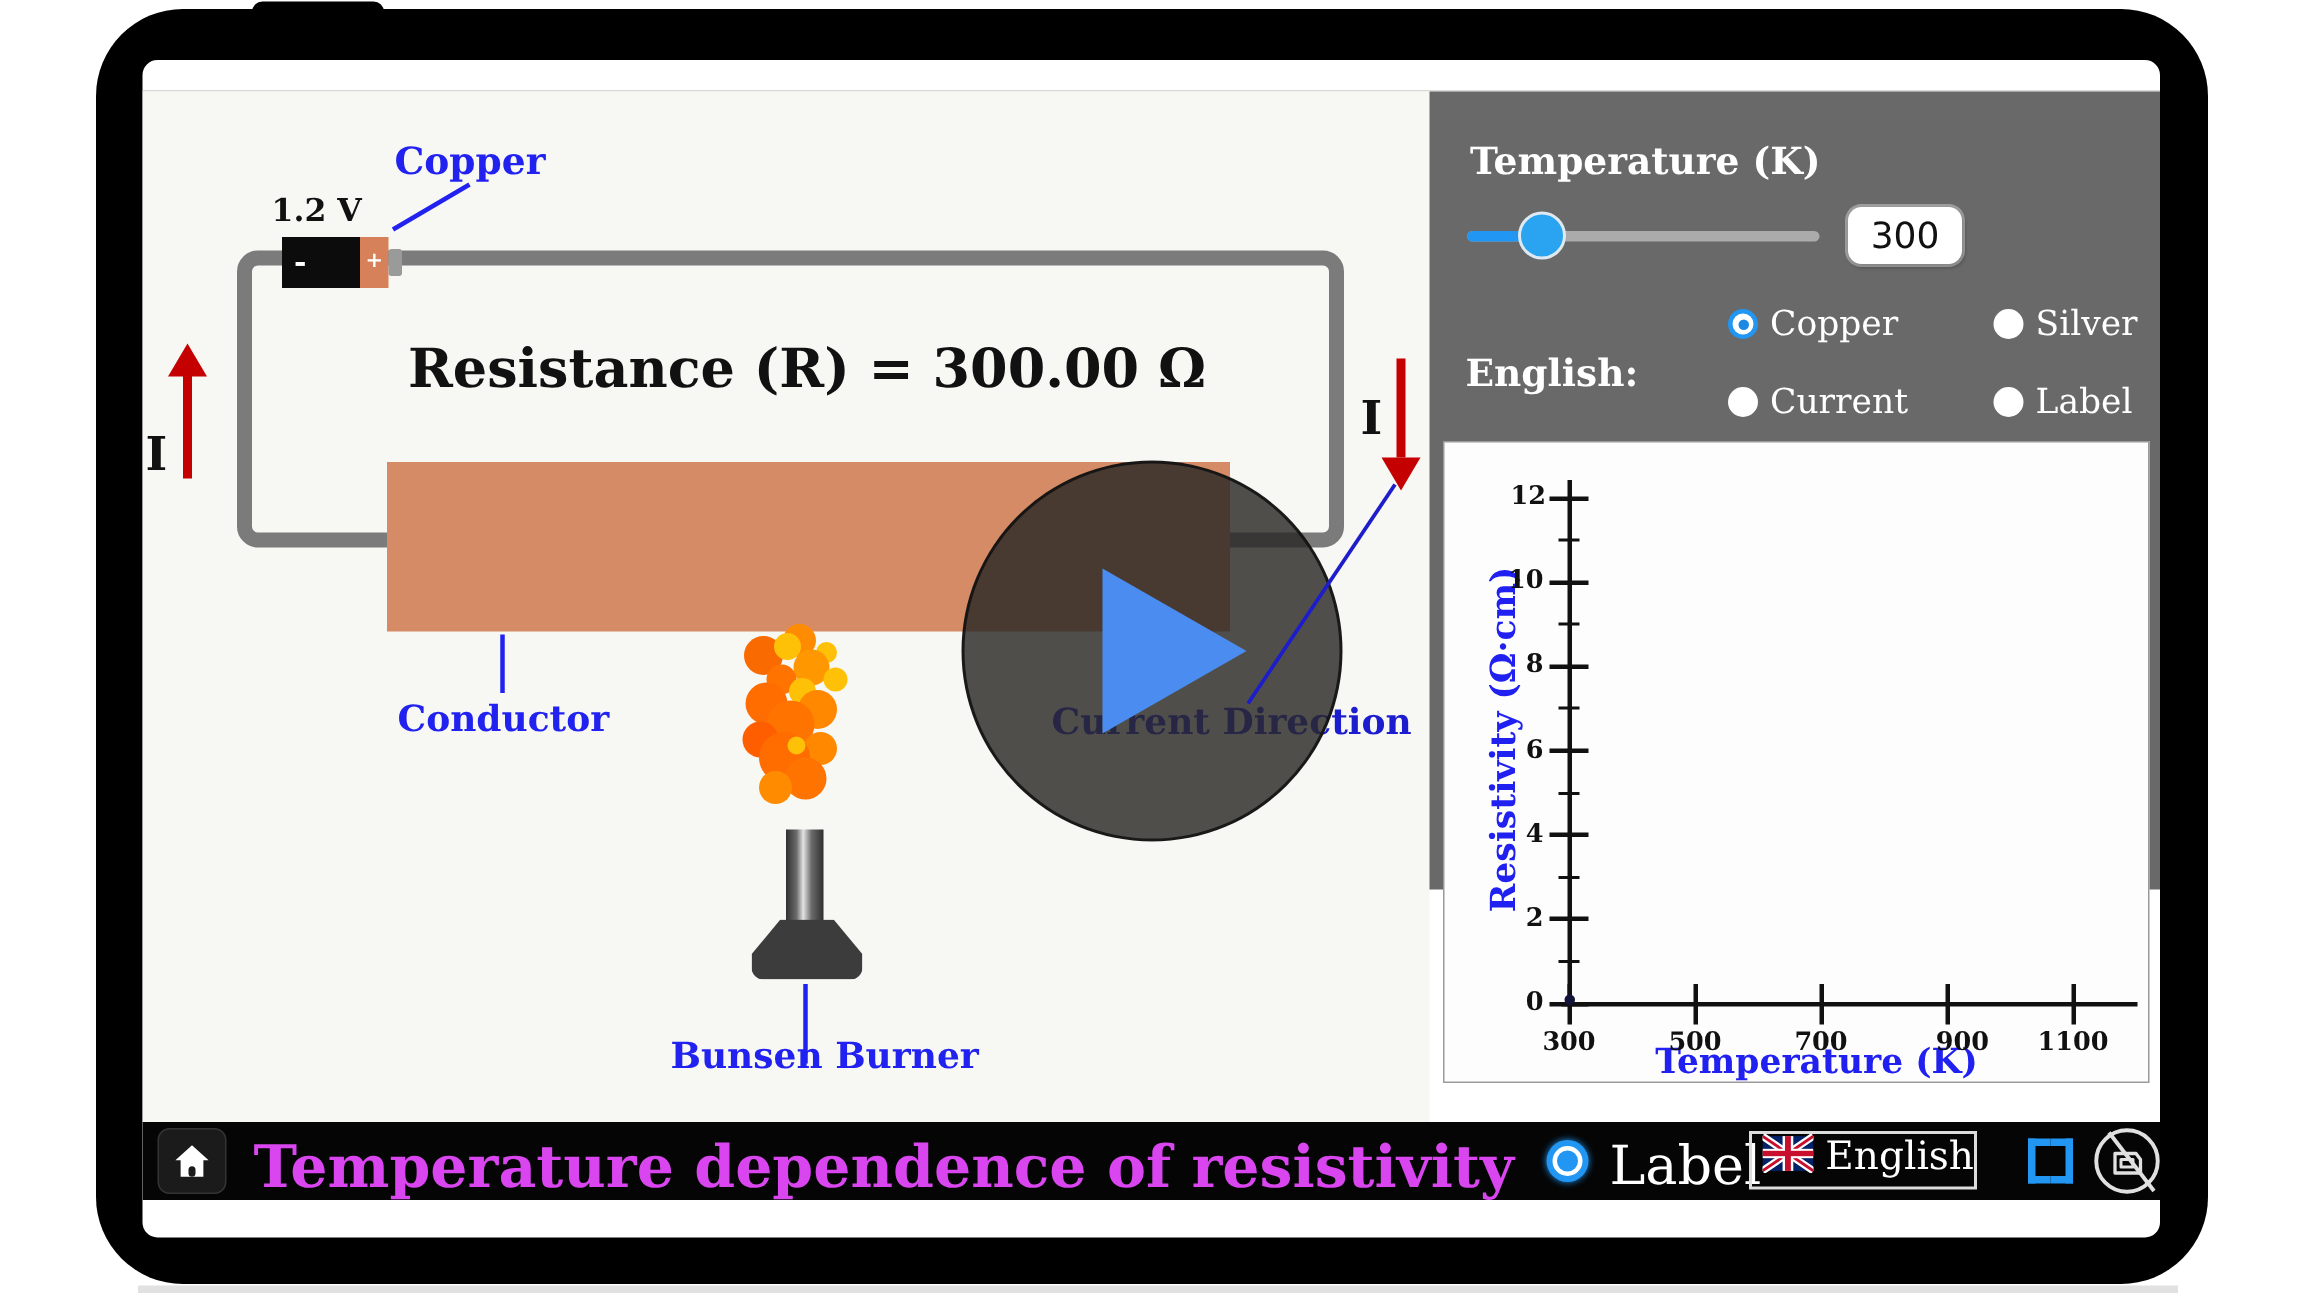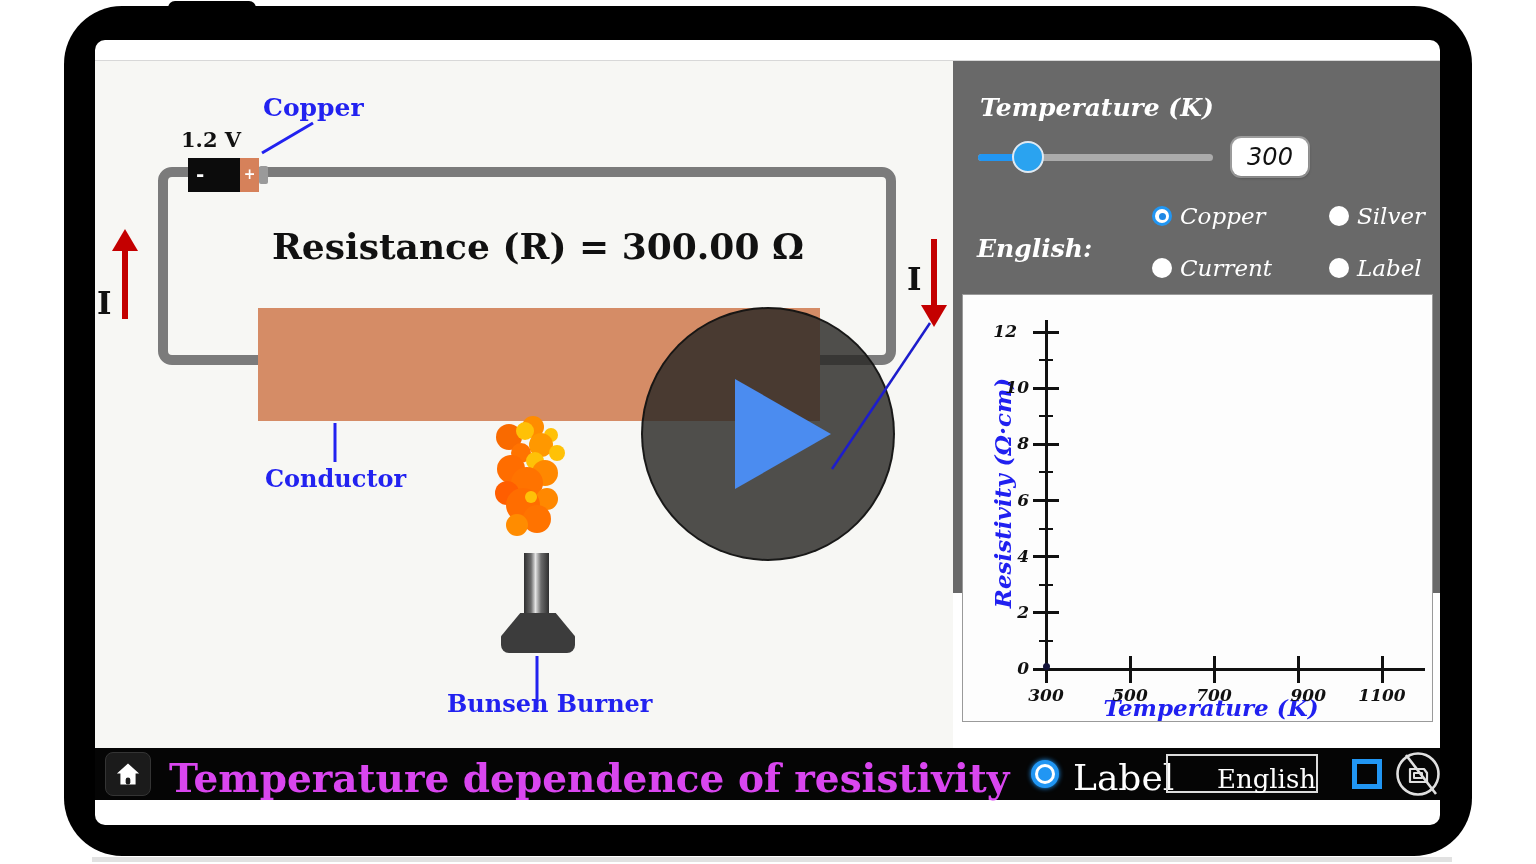--- a/index.html
+++ b/index.html
@@ -33,21 +33,21 @@
   .burner-neck{position:absolute;left:429px;top:492px;width:25px;height:62px;
      background:linear-gradient(90deg,#2f2f2f 0%,#6b6b6b 28%,#e3e3e3 46%,#6b6b6b 68%,#2f2f2f 100%);}
   .burner-base{position:absolute;left:406px;top:552px;width:74px;height:40px;background:#3c3c3c;border-radius:0 0 8px 8px;
      clip-path:polygon(26% 0,74% 0,100% 58%,100% 100%,0 100%,0 58%);}
   .overlay-circle{position:absolute;left:546px;top:246px;width:254px;height:254px;border-radius:50%;
      background:rgba(42,40,38,0.82);border:2px solid rgba(15,15,15,0.85);box-sizing:border-box;}
   .play-tri{position:absolute;left:640px;top:318px;width:0;height:0;
      border-top:55px solid transparent;border-bottom:55px solid transparent;border-left:96px solid #4b8cf0;}
 
   
-  .panel{position:absolute;left:858px;top:21px;width:487px;height:532px;background:#696969;color:#fff;font-style:italic;}
+  .panel{position:absolute;left:858px;top:21px;width:487px;height:532px;background:#696969;color:#fff;}
   .panel-heading{position:absolute;font-size:25px;font-weight:bold;color:#fff;white-space:nowrap;}
   .slider-track{position:absolute;left:25px;top:93px;width:235px;height:7px;background:#ababab;border-radius:4px;}
   .slider-fill{position:absolute;left:25px;top:93px;width:50px;height:7px;background:#2196f3;border-radius:4px;}
   .slider-handle{position:absolute;left:59px;top:80px;width:32px;height:32px;border-radius:50%;background:#2aa3f0;border:2px solid #dfe9f2;box-sizing:border-box;}
   .value-box{position:absolute;left:279px;top:77px;width:76px;height:38px;background:#fff;border-radius:9px;
      color:#111;font-family:"DejaVu Sans","Liberation Sans",sans-serif;font-size:24px;line-height:38px;text-align:center;
      box-shadow:0 0 0 2px rgba(255,255,255,.35), 1px 2px 3px rgba(0,0,0,.35);}
   .radio{position:absolute;width:20px;height:20px;border-radius:50%;background:#fff;}
   .radio.selected{background:#2196f3;}
   .radio.selected::after{content:"";position:absolute;left:3px;top:3px;width:14px;height:14px;border-radius:50%;background:#fff;}
@@ -67,21 +67,21 @@
   
   .bar{position:absolute;left:0;top:708px;width:1345px;height:52px;background:#050505;}
   .home-btn{position:absolute;left:10px;top:4px;width:46px;height:44px;background:#1b1b1b;border:1px solid #343434;border-radius:8px;
      display:flex;align-items:center;justify-content:center;box-sizing:border-box;}
   .bar-title{position:absolute;left:74px;top:7px;font-size:39px;font-weight:bold;color:#d946ef;white-space:nowrap;}
   .lbl-toggle{position:absolute;left:936px;top:12px;width:28px;height:28px;border-radius:50%;background:#2196f3;box-shadow:0 0 5px #2196f3;}
   .lbl-toggle::after{content:"";position:absolute;left:4px;top:4px;width:20px;height:20px;border-radius:50%;background:#fff;}
   .lbl-toggle::before{content:"";position:absolute;left:7px;top:7px;width:14px;height:14px;border-radius:50%;background:#2196f3;z-index:1;}
   .bar-label{position:absolute;left:978px;top:9px;font-size:36px;color:#fff;}
   .lang-box{position:absolute;left:1071px;top:6px;width:152px;height:39px;border:2px solid #dcdcdc;box-sizing:border-box;
-     display:flex;align-items:flex-end;gap:8px;padding-left:7px;flex-direction:column;}
+     display:flex;align-items:flex-start;gap:8px;padding-left:7px;}
   .lang-text{font-size:26px;color:#fff;}
   .fs-icon{position:absolute;left:1257px;top:11px;width:30px;height:30px;}
   .fs-icon span{position:absolute;width:10px;height:10px;}
   .fs-tl{left:0;top:0;border-left:5px solid #2196f3;border-top:5px solid #2196f3;}
   .fs-tr{right:0;top:0;border-right:5px solid #2196f3;border-top:5px solid #2196f3;}
   .fs-bl{left:0;bottom:0;border-left:5px solid #2196f3;border-bottom:5px solid #2196f3;}
   .fs-br{right:0;bottom:0;border-right:5px solid #2196f3;border-bottom:5px solid #2196f3;}
   .nc-icon{position:absolute;left:1299px;top:2px;width:48px;height:48px;}
   svg{display:block;}
 </style>
@@ -137,20 +137,21 @@
       <div class="cur-sym" style="left:2px;top:224px;">I</div>
       <div class="arrow-head-up" style="left:17px;top:168px;"></div>
       <div class="arrow-line" style="left:27px;top:188px;height:70px;"></div>
 
       <div class="cur-sym" style="left:812px;top:200px;">I</div>
       <div class="arrow-line" style="left:836px;top:178px;height:66px;"></div>
       <div class="arrow-head-down" style="left:826px;top:244px;"></div>
 
       <div class="blue-label" style="left:170px;top:403px;">Conductor</div>
       <div class="blue-label" style="left:352px;top:628px;">Bunsen Burner</div>
+      <div class="blue-label" style="left:606px;top:405px;color:#1d1dd0;">Current Direction</div>
 
       <div class="overlay-circle"></div>
       <div class="play-tri"></div>
 
       <svg class="abs" style="left:0;top:0;pointer-events:none;" width="858" height="687" viewBox="0 0 858 687">
         <line x1="218" y1="62" x2="167" y2="92" stroke="#2222f0" stroke-width="3"></line>
         <line x1="240" y1="362" x2="240" y2="401" stroke="#2222f0" stroke-width="3"></line>
         <line x1="442" y1="595" x2="442" y2="648" stroke="#2222f0" stroke-width="3"></line>
         <line x1="835" y1="262" x2="737" y2="408" stroke="#1d1dcc" stroke-width="2.5"></line>
       </svg>
@@ -186,21 +187,21 @@
           <div class="tick-label" style="left: 32px; top: 306.84px; width: 34px; text-align: right;">2</div>
           <div class="tick" style="left: 70px; top: 260.18px; width: 26px; height: 3px;"></div>
           <div class="tick-label" style="left: 32px; top: 250.68px; width: 34px; text-align: right;">4</div>
           <div class="tick" style="left: 70px; top: 204.02px; width: 26px; height: 3px;"></div>
           <div class="tick-label" style="left: 32px; top: 194.52px; width: 34px; text-align: right;">6</div>
           <div class="tick" style="left: 70px; top: 147.86px; width: 26px; height: 3px;"></div>
           <div class="tick-label" style="left: 32px; top: 138.36px; width: 34px; text-align: right;">8</div>
           <div class="tick" style="left: 70px; top: 91.7px; width: 26px; height: 3px;"></div>
           <div class="tick-label" style="left: 32px; top: 82.2px; width: 34px; text-align: right;">10</div>
           <div class="tick" style="left: 70px; top: 35.54px; width: 26px; height: 3px;"></div>
-          <div class="tick-label" style="left: 20px; top: 26.04px; width: 34px; text-align: right;">12</div>
+          <div class="tick-label" style="left: 44px; top: 26.04px; width: 34px; ">12</div>
           <div class="tick" style="left: 76px; top: 344.92px; width: 14px; height: 2px;"></div>
           <div class="tick" style="left: 76px; top: 288.76px; width: 14px; height: 2px;"></div>
           <div class="tick" style="left: 76px; top: 232.6px; width: 14px; height: 2px;"></div>
           <div class="tick" style="left: 76px; top: 176.44px; width: 14px; height: 2px;"></div>
           <div class="tick" style="left: 76px; top: 120.28px; width: 14px; height: 2px;"></div>
           <div class="tick" style="left: 76px; top: 64.12px; width: 14px; height: 2px;"></div>
           <div class="tick" style="left: 81.5px; top: 361px; width: 3px; height: 27px;"></div>
           <div class="tick-label" style="left: 55px; top: 390px; width: 56px; text-align: center;">300</div>
           <div class="tick" style="left: 165.5px; top: 361px; width: 3px; height: 27px;"></div>
           <div class="tick-label" style="left: 139px; top: 390px; width: 56px; text-align: center;">500</div>

